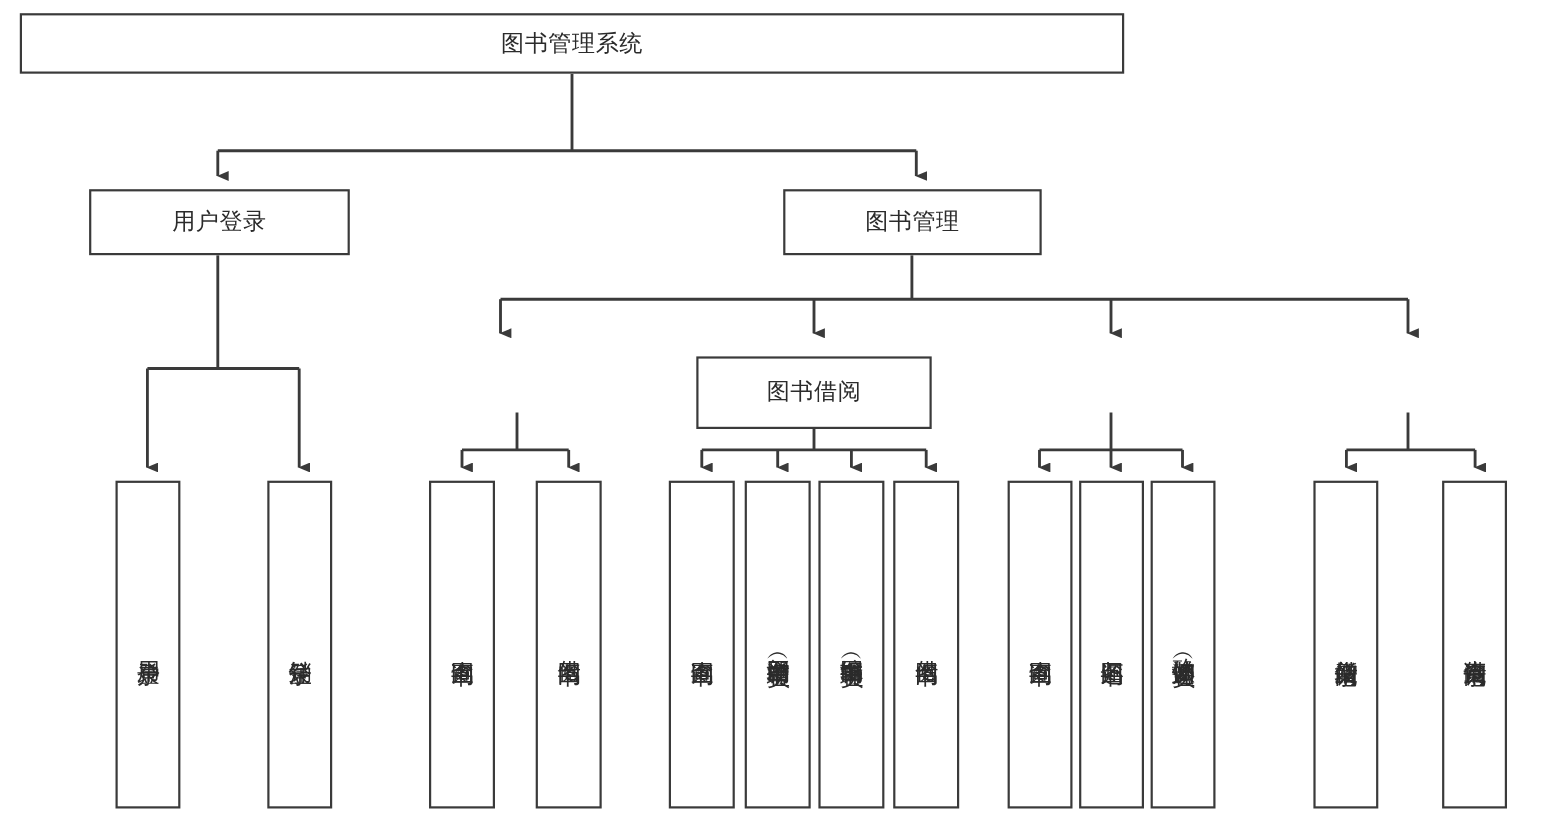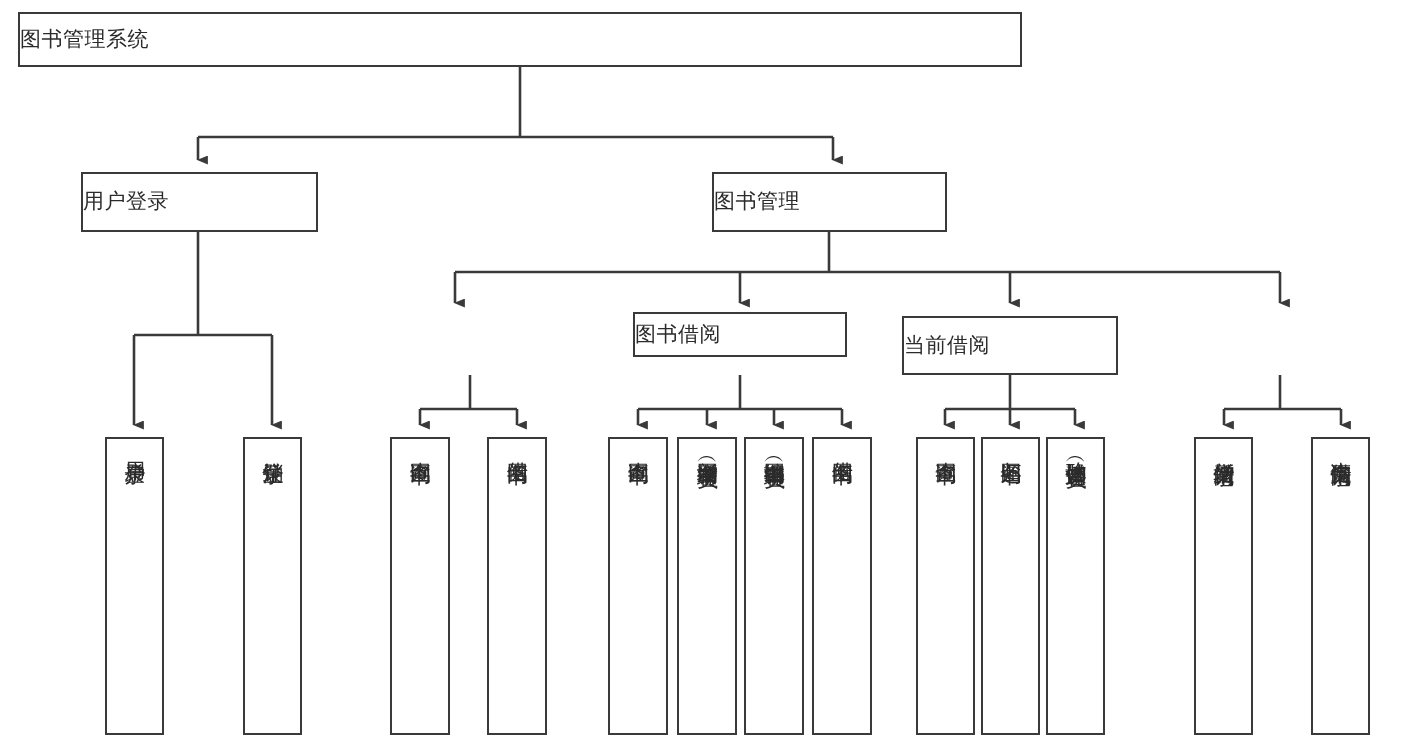--- a/index.html
+++ b/index.html
@@ -25,20 +25,21 @@
     height: 747px;
     pointer-events: none;
   }
   .node {
     position: absolute;
     box-sizing: border-box;
     background: #ffffff;
     border: 2.5px solid #3a3a3a;
     display: flex;
     align-items: center;
+    justify-content: center;
     color: #2b2b2b;
   }
   .node.horizontal {
     font-size: 21px;
     line-height: 1.2;
     letter-spacing: 0.5px;
     white-space: nowrap;
   }
   .node.vertical {
     writing-mode: vertical-rl;
@@ -122,25 +123,22 @@
     <span>图书管理系统</span>
   </div>
 
   <div class="node horizontal" style="left:81px;top:172px;width:237px;height:60px;">
     <span>用户登录</span>
   </div>
   <div class="node horizontal" style="left:712px;top:172px;width:235px;height:60px;">
     <span>图书管理</span>
   </div>
 
-  <div class="node horizontal" style="left:633px;top:312px;width:214px;height:45px;">
+  <div class="node horizontal" style="left:633px;top:324px;width:214px;height:66px;">
     <span>图书借阅</span>
-  </div>
-  <div class="node horizontal" style="left:902px;top:316px;width:216px;height:59px;">
-    <span>当前借阅</span>
   </div>
 
   <div class="node vertical" style="left:105px;top:437px;width:59px;height:298px;">
     <span class="vtext">用户登录</span>
   </div>
   <div class="node vertical" style="left:243px;top:437px;width:59px;height:298px;">
     <span class="vtext">注销登录</span>
   </div>
 
   <div class="node vertical" style="left:390px;top:437px;width:60px;height:298px;">

